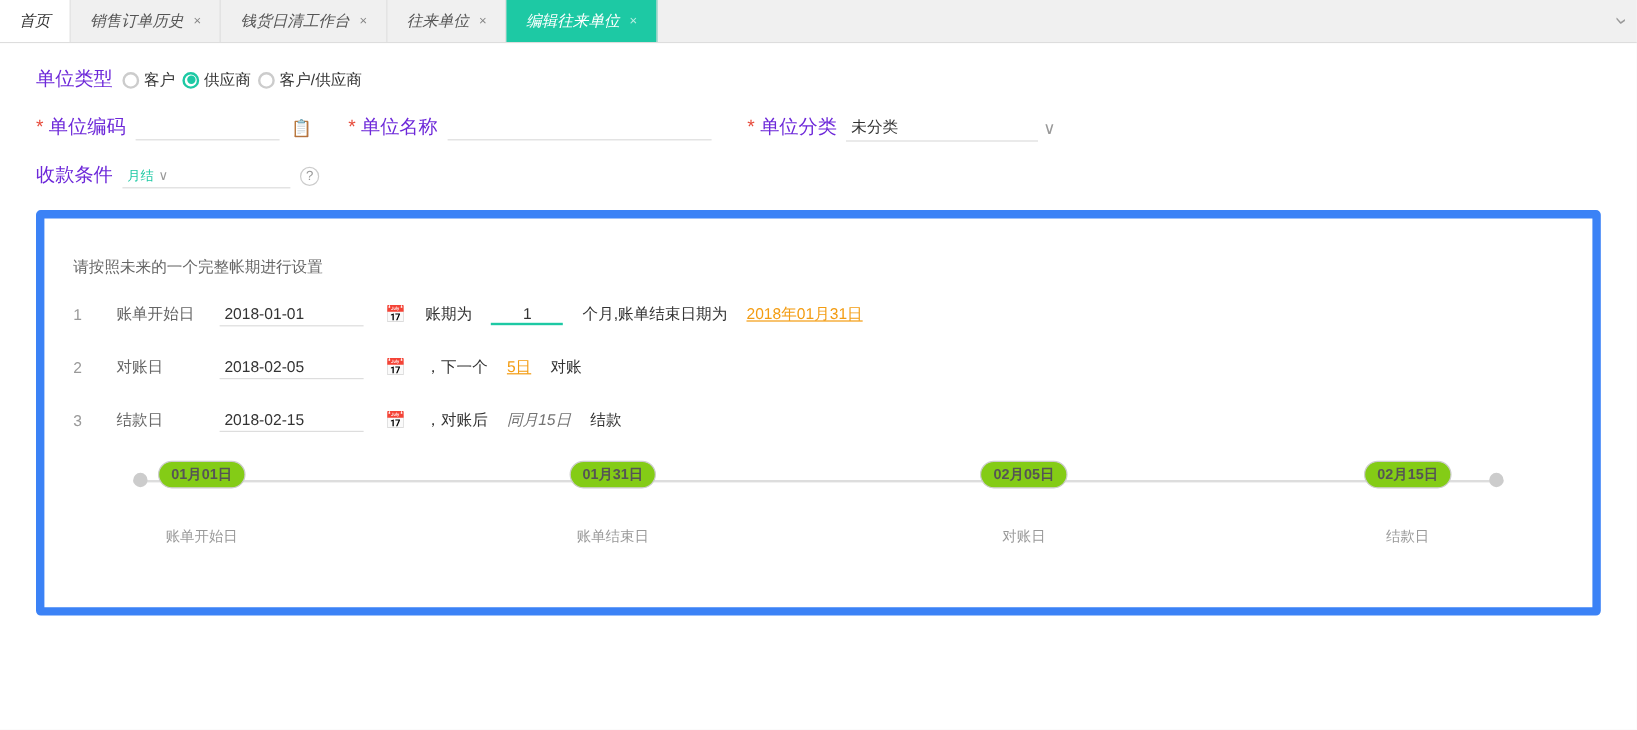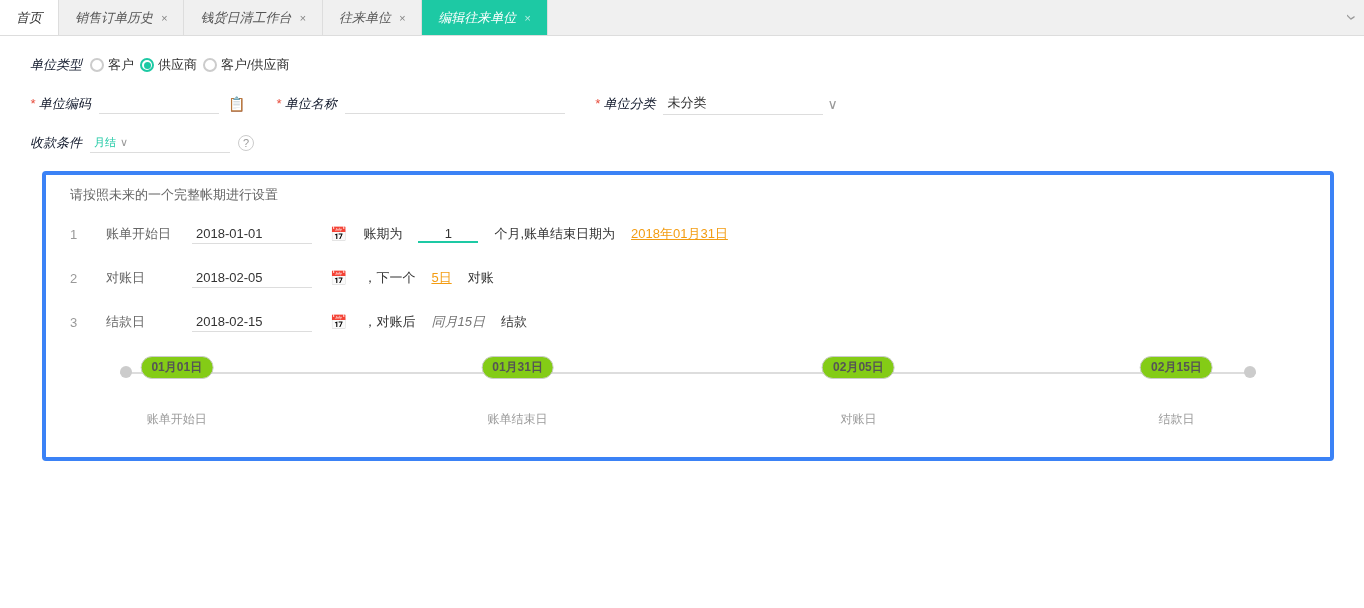--- a/index.html
+++ b/index.html
@@ -63,24 +63,23 @@
       align-items: center;
       margin-bottom: 18px;
       gap: 30px;
     }
     .form-field {
       display: flex;
       align-items: center;
       gap: 8px;
     }
     .form-label {
-      color: #0f172a;
+      color: #6d28d9;
       white-space: nowrap;
-      font-size: 13px;
-      font-style: italic;
+      font-size: 16px;
     }
     .form-label.required::before {
       content: '* ';
       color: #e74c3c;
     }
 
     
     .radio-group {
       display: flex;
       align-items: center;
@@ -174,26 +173,25 @@
       border: none;
       border-bottom: 1px solid #ddd;
       min-width: 160px;
       padding: 2px 4px;
       font-size: 13px;
       color: #333;
     }
 
     
     .card-section {
-      border: 4px solid #3b82f6;
+      border: 7px solid #3b82f6;
       border-radius: 4px;
-      padding: 11px 24px;
+      padding: 32px 24px;
       margin-top: 10px;
       background: #fff;
-      margin-left: 12px;
     }
     .card-title {
       font-size: 13px;
       color: #666;
       margin-bottom: 20px;
     }
 
     
     .data-row {
       display: flex;

